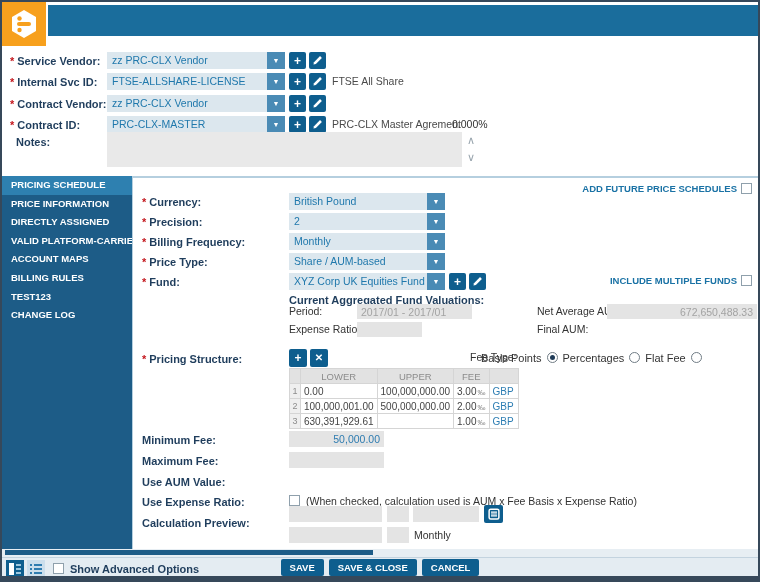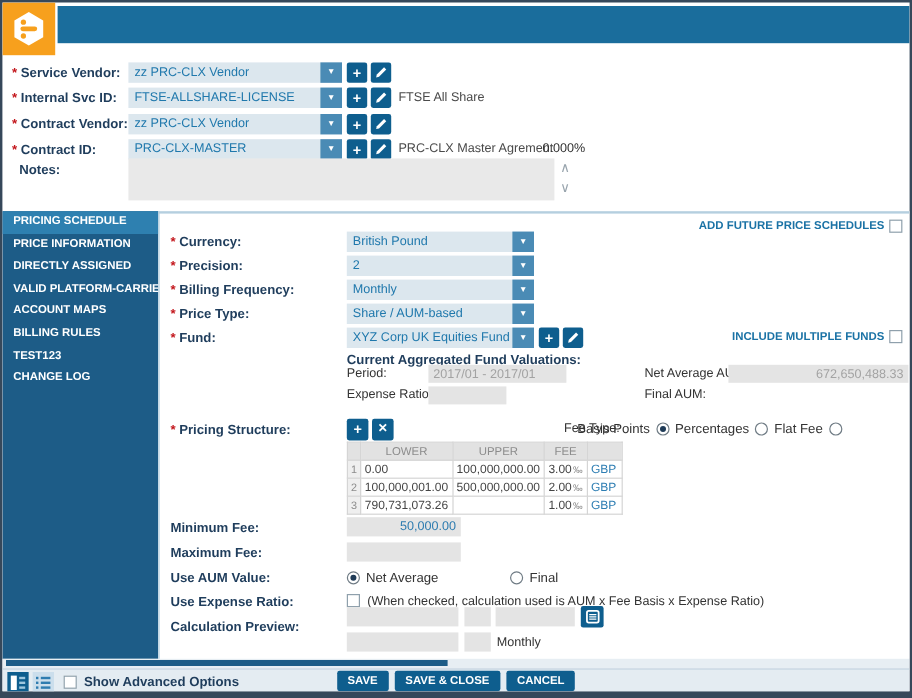--- a/index.html
+++ b/index.html
@@ -258,47 +258,40 @@
     </tr>
     <tr>
       <td class="num">2</td>
       <td>100,000,001.00</td>
       <td>500,000,000.00</td>
       <td><span>2.00</span><span class="unit">‰</span></td>
       <td class="gbp">GBP</td>
     </tr>
     <tr>
       <td class="num">3</td>
-      <td>790,731,073.26</td>
+      <td>630,391,929.61</td>
       <td></td>
       <td><span>1.00</span><span class="unit">‰</span></td>
       <td class="gbp">GBP</td>
     </tr>
   </tbody>
       </table>
 
   <div class="lblrow" style="left:140px;top:429px">
         <span>Minimum Fee:</span>
       </div>
   <input class="in r blue" style="left: 287px; top: 429px; width: 95px; height: 16px;" value="50,000.00">
   <div class="lblrow" style="left:140px;top:450px">
         <span>Maximum Fee:</span>
       </div>
   <input class="in r blue" style="left: 287px; top: 450px; width: 95px; height: 16px;" value="">
 
   <div class="lblrow" style="left:140px;top:471px">
         <span>Use AUM Value:</span>
       </div>
-  <div class="rgroup" style="left:287px;top:471px;height:17px;gap:5px">
-    <span class="radio on"></span>
-    <span class="radiolbl">Net Average</span>
-    <span style="width:50px"></span>
-    <span class="radio"></span>
-    <span class="radiolbl">Final</span>
-  </div>
 
   <div class="lblrow" style="left:140px;top:491px">
         <span>Use Expense Ratio:</span>
       </div>
   <span class="cb" style="position:absolute;left:287px;top:493px"></span>
   <span class="txt" style="left:304px;top:491px;color:#333">(When checked, calculation used is AUM x Fee Basis x Expense Ratio)</span>
 
   <div class="lblrow" style="left:140px;top:512px">
         <span>Calculation Preview:</span>
       </div>

